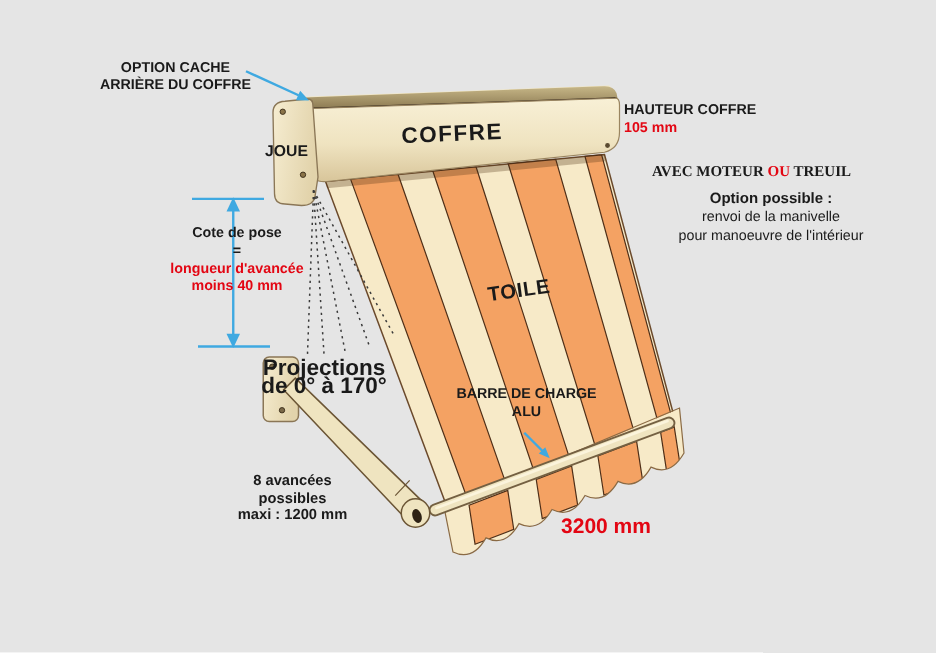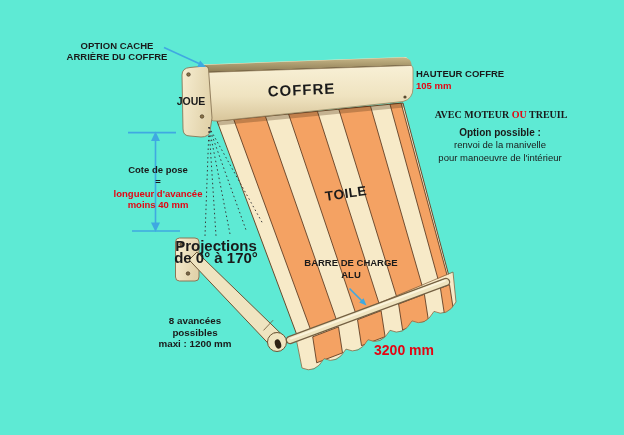--- a/index.html
+++ b/index.html
@@ -1,36 +1,36 @@
 <!DOCTYPE html>
 <html><head>
 <meta charset="utf-8">
 <style>
   :root{
     --blue:#3FA9E1; --red:#E30613; --ink:#1A1A1A;
     --orange:#F4A263; --cream:#F7EAC8; --stripe-line:#4F2F18; --frame:#EFE4C0;
   }
   html,body{margin:0;padding:0;background:#fff;}
   .stage{
-    position:relative;width:624px;height:435px;background:#5eead4;overflow:hidden;
+    position:relative;width:624px;height:435px;background:#e5e5e5;overflow:hidden;
     font-family:"Liberation Sans",sans-serif;color:var(--ink);
   }
   .stage svg{position:absolute;left:0;top:0;}
   .lbl{position:absolute;text-align:center;font-weight:bold;}
   .lbl div{white-space:nowrap;}
   .red{color:var(--red);}
   .option-cache{left:47px;top:40px;width:140px;font-size:9.5px;line-height:11px;}
   .joue-lbl{left:175px;top:95px;width:32px;font-size:10.5px;}
   .coffre-lbl{left:259px;top:81px;width:85px;font-size:15px;letter-spacing:1px;transform:rotate(-2.5deg);}
   .toile-lbl{left:311px;top:186px;width:70px;font-size:13.5px;letter-spacing:.5px;transform:rotate(-8deg);}
   .hauteur{left:416px;top:68px;width:120px;text-align:left;font-size:9.5px;line-height:12px;}
   .moteur{left:411px;top:109px;width:180px;font-size:10px;font-family:Liberation Serif, serif;}
-  .option-possible{left:410px;top:126px;width:180px;font-size:10px;line-height:13px;}
+  .option-possible{left:424px;top:126px;width:180px;font-size:10px;line-height:13px;}
   .option-possible .sub{font-size:9.5px;font-weight:normal;line-height:12.5px;}
-  .cote-pose{left:98px;top:150px;width:120px;font-size:9.5px;line-height:11px;margin-top:14px;}
+  .cote-pose{left:98px;top:150px;width:120px;font-size:9.5px;line-height:11px;}
   .cote-pose .eq{margin:1px 0;}
   .projections{left:166px;top:240px;width:100px;font-size:15px;line-height:12px;}
   .barre{left:301px;top:257px;width:100px;font-size:9.5px;line-height:12px;}
   .avancees{left:145px;top:315px;width:100px;font-size:9.8px;line-height:11.5px;}
   .largeur{left:354px;top:344px;width:100px;font-size:10px;line-height:12.5px;}
   .largeur .val{font-size:14px;}
 </style>
 </head>
 <body>
 

